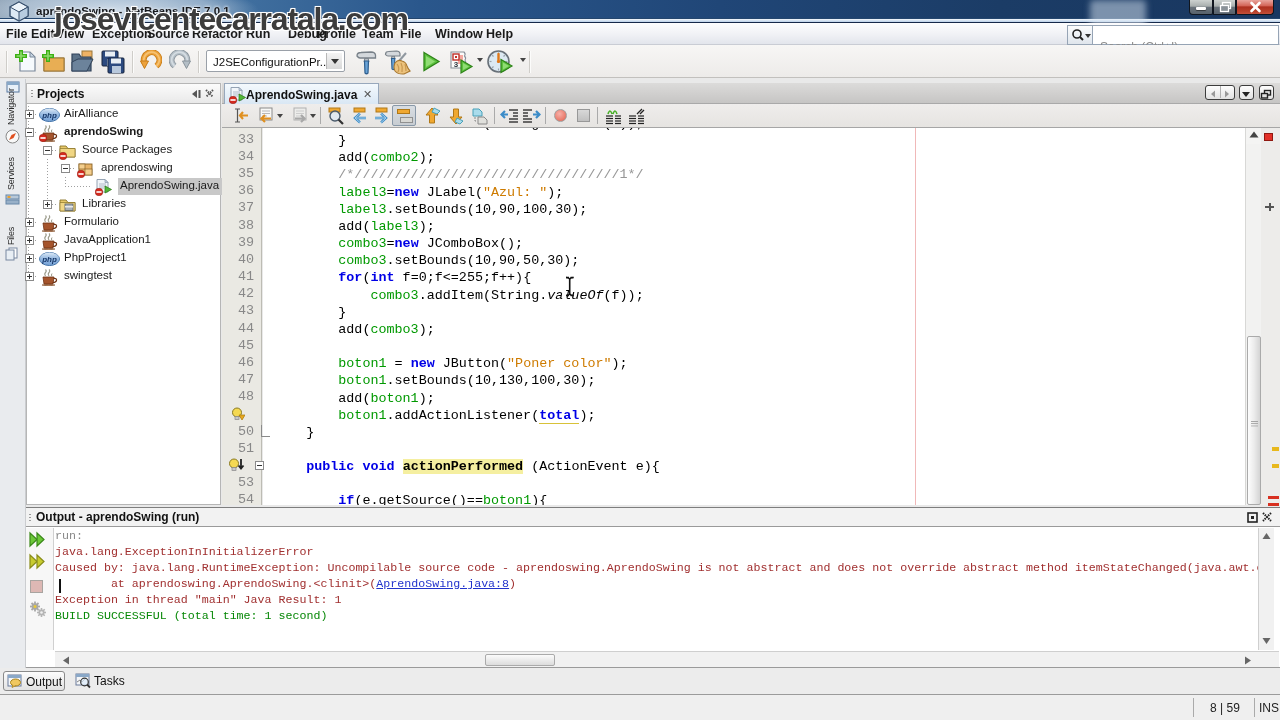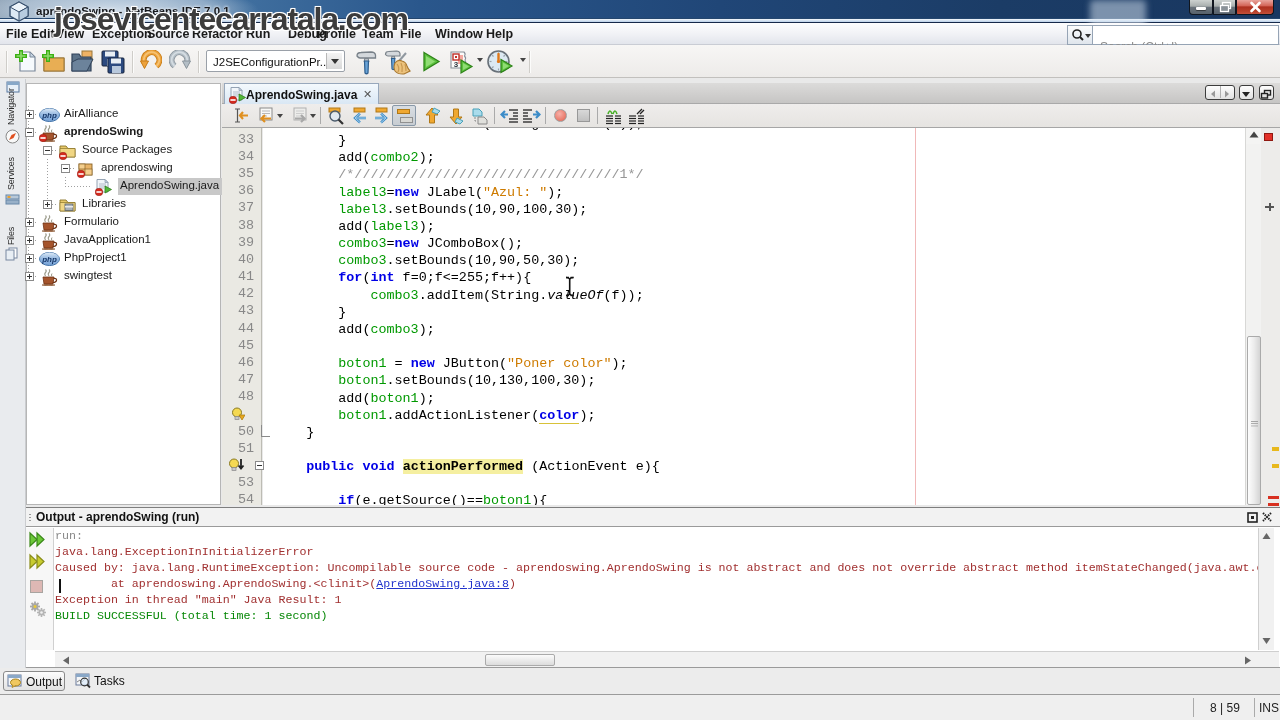--- a/index.html
+++ b/index.html
@@ -363,20 +363,34 @@
   <rect x="2.5" y="3" width="3" height="2" fill="#e8a030"></rect>
 </svg>
 <div class="vtext" style="left:6px;top:166px">Files</div>
 <svg class="abs" style="left:5px;top:168px" width="14" height="14" viewBox="0 0 14 14">
   <rect x="4" y="1" width="8" height="10" fill="#fff" stroke="#7888a0"></rect>
   <rect x="1" y="3" width="8" height="10" fill="#e8eef4" stroke="#7888a0"></rect>
 </svg>
 </div>
 
 <div class="abs" id="projects">
+<div id="projhead">
+  <div style="position:absolute;left:4px;top:5px;width:2px;height:10px;background-image:radial-gradient(circle,#9a9a9a 40%,transparent 45%);background-size:2px 3px"></div>
+  <div class="title">Projects</div>
+  <svg style="position:absolute;left:162px;top:4px" width="13" height="12">
+        <polygon points="8,2 3,6 8,10" fill="#555"></polygon>
+        <rect x="9.5" y="2" width="2" height="8" fill="#555"></rect>
+      </svg>
+  <svg style="position:absolute;left:177px;top:4px" width="11" height="11">
+        <g stroke="#555" stroke-width="2" stroke-dasharray="1.5,1">
+          <line x1="2" y1="2" x2="9" y2="9"></line>
+          <line x1="9" y1="2" x2="2" y2="9"></line>
+        </g>
+      </svg>
+</div>
 
 <div class="dotv" style="left:1px;top:22px;height:171px"></div>
 <div class="dotv" style="left:20px;top:75px;height:46px"></div>
 <div class="dotv" style="left:38px;top:93px;height:10px"></div>
 <div class="doth" style="left:2px;top:30px;width:9px"></div>
 <div class="doth" style="left:2px;top:48px;width:9px"></div>
 <div class="doth" style="left:2px;top:138px;width:9px"></div>
 <div class="doth" style="left:2px;top:156px;width:9px"></div>
 <div class="doth" style="left:2px;top:174px;width:9px"></div>
 <div class="doth" style="left:2px;top:192px;width:9px"></div>
@@ -610,21 +624,21 @@
         <span class="fld">combo3</span>=<span class="kw">new</span> JComboBox();
         <span class="fld">combo3</span>.setBounds(10,90,50,30);
         <span class="kw">for</span>(<span class="kw">int</span> f=0;f&lt;=255;f++){
             <span class="fld">combo3</span>.addItem(String.<span class="stat">valueOf</span>(f));
         }
         add(<span class="fld">combo3</span>);
 
         <span class="fld">boton1</span> = <span class="kw">new</span> JButton(<span class="str">"Poner color"</span>);
         <span class="fld">boton1</span>.setBounds(10,130,100,30);
         add(<span class="fld">boton1</span>);
-        <span class="fld">boton1</span>.addActionListener(<span class="kw" style="border-bottom:1.5px solid #d8c238">color</span>);
+        <span class="fld">boton1</span>.addActionListener(<span class="kw" style="border-bottom:1.5px solid #d8c238">total</span>);
     }
 
     <span class="kw">public</span> <span class="kw">void</span> <span class="hl mthd">actionPerformed</span> (ActionEvent e){
 
         <span class="kw">if</span>(e.getSource()==<span class="fld">boton1</span>){</div>
 </div>
 
 <svg class="abs" style="left:231px;top:407px" width="14" height="15" viewBox="0 0 14 15">
   <circle cx="6" cy="5.5" r="4.5" fill="#f5d952" stroke="#8a7a20"></circle>
   <rect x="4" y="9.5" width="4" height="3" fill="#c8c8c8" stroke="#888" stroke-width="0.7"></rect>

